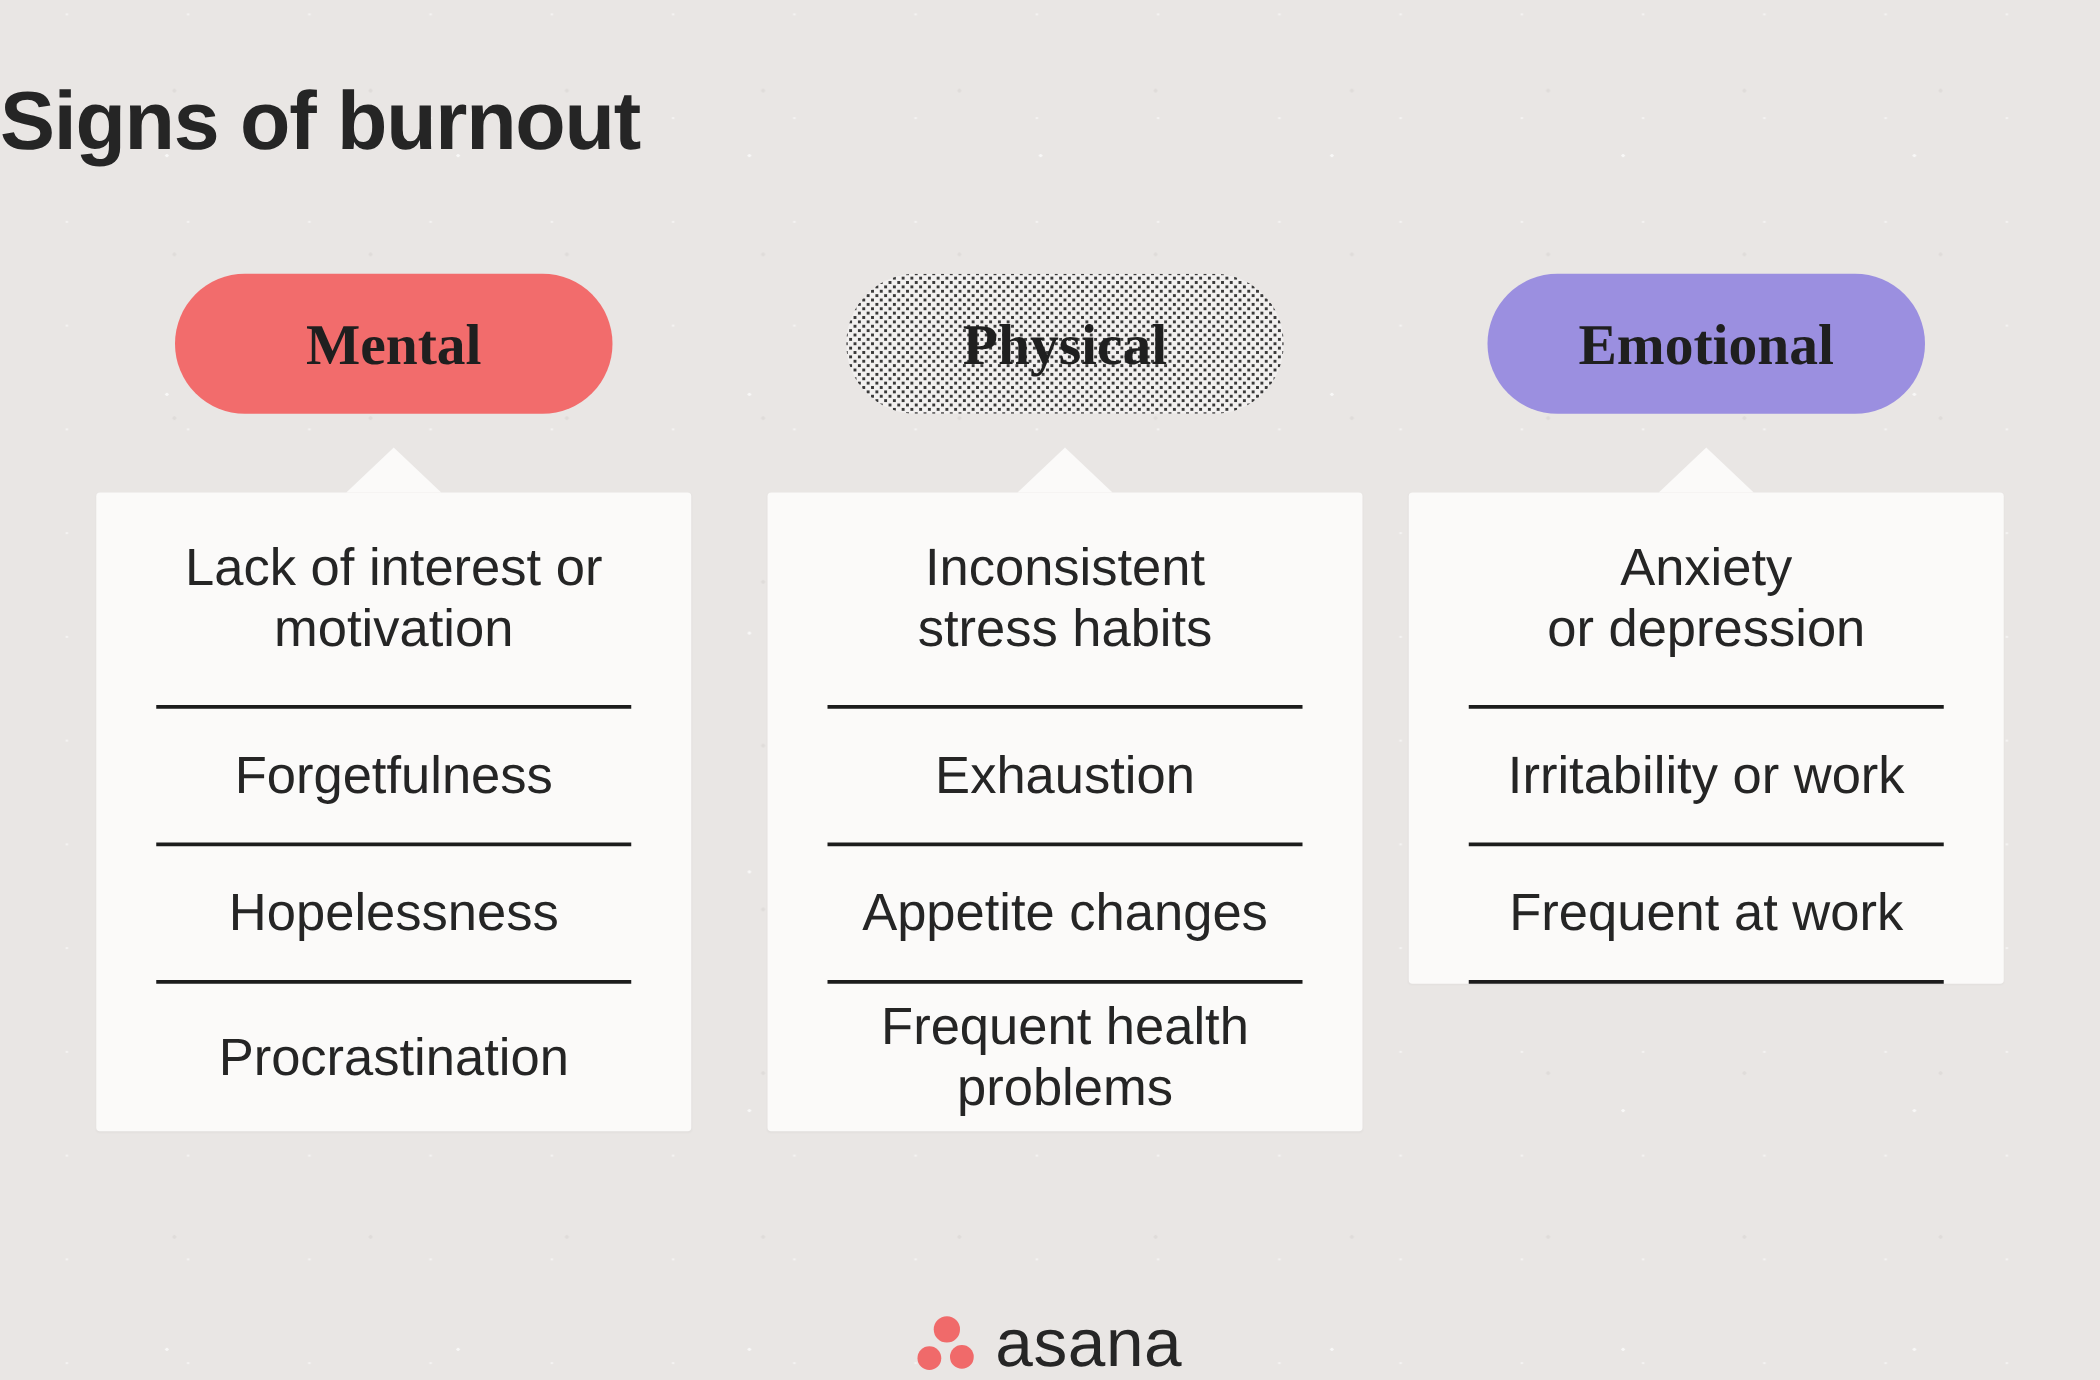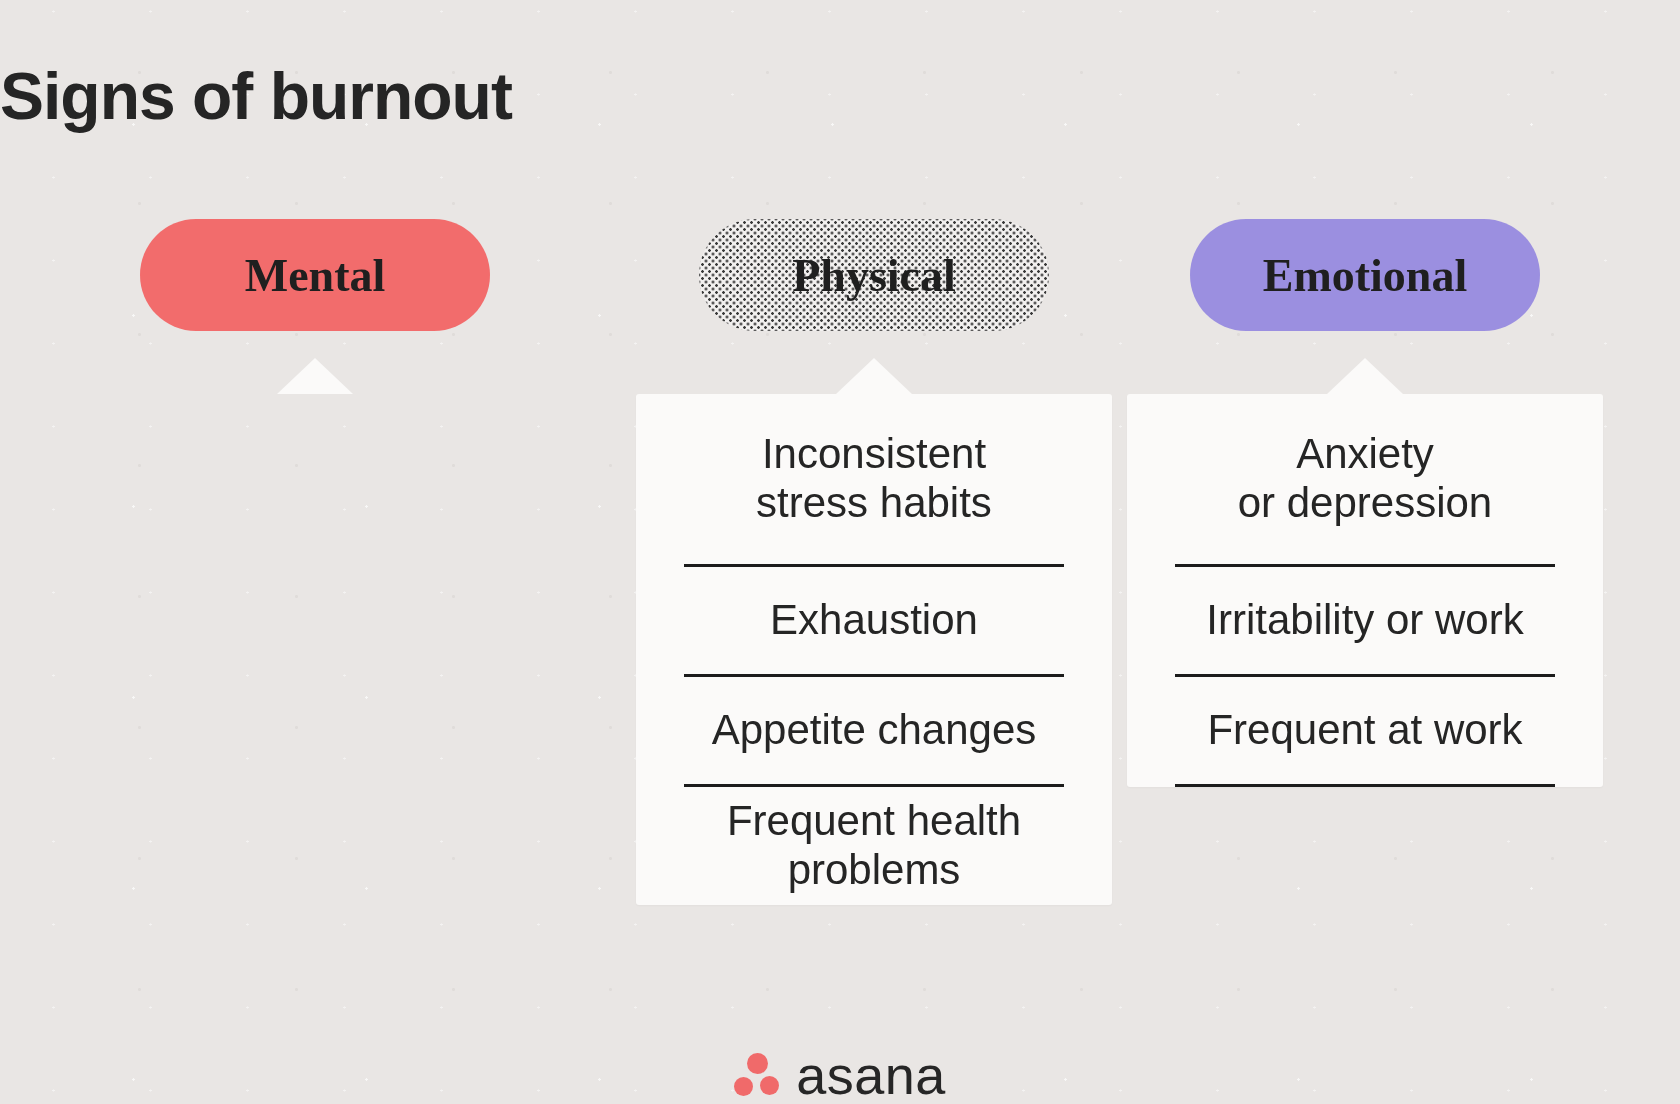--- a/index.html
+++ b/index.html
@@ -41,21 +41,21 @@
     letter-spacing: -1px;
     color: var(--text, #252525);
   }
 
   .column {
     position: absolute;
     top: 219px;
     width: 476px;
   }
   .col-0 { left: 77px; }
-  .col-1 { left: 600px; padding-left: 36px; }
+  .col-1 { left: 578px; padding-left: 36px; }
   .col-2 { left: 1127px; }
 
   .pill {
     width: 350px;
     height: 112px;
     margin: 0 auto;
     border-radius: 60px;
     display: flex;
     align-items: center;
     justify-content: center;
@@ -154,20 +154,38 @@
 
 <div class="canvas">
 
   <h1 class="title">Signs of burnout</h1>
 
   <section class="column col-0">
     <div class="pill pill-mental">
       <span class="pill-label">Mental</span>
     </div>
     <div class="pointer"></div>
+    <div class="card">
+      <div class="item first">
+        <span class="item-text">Lack of interest or
+motivation</span>
+      </div>
+      <div class="divider"></div>
+      <div class="item">
+        <span class="item-text">Forgetfulness</span>
+      </div>
+      <div class="divider"></div>
+      <div class="item">
+        <span class="item-text">Hopelessness</span>
+      </div>
+      <div class="divider"></div>
+      <div class="item last">
+        <span class="item-text">Procrastination</span>
+      </div>
+    </div>
   </section>
 
   <section class="column col-1">
     <div class="pill pill-physical">
       <span class="pill-label">Physical</span>
     </div>
     <div class="pointer"></div>
     <div class="card">
       <div class="item first">
         <span class="item-text">Inconsistent

